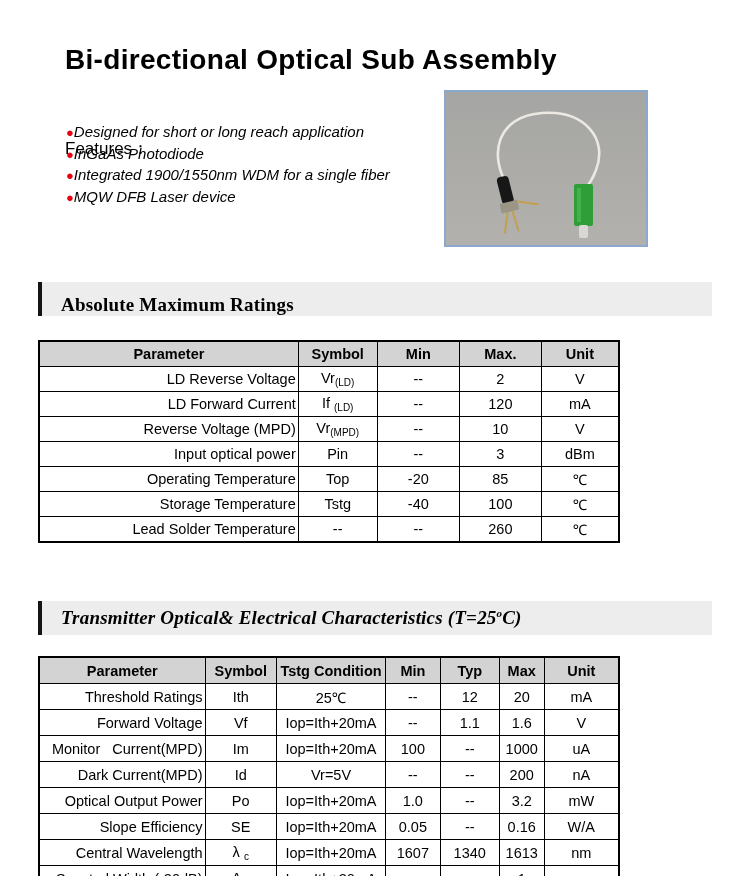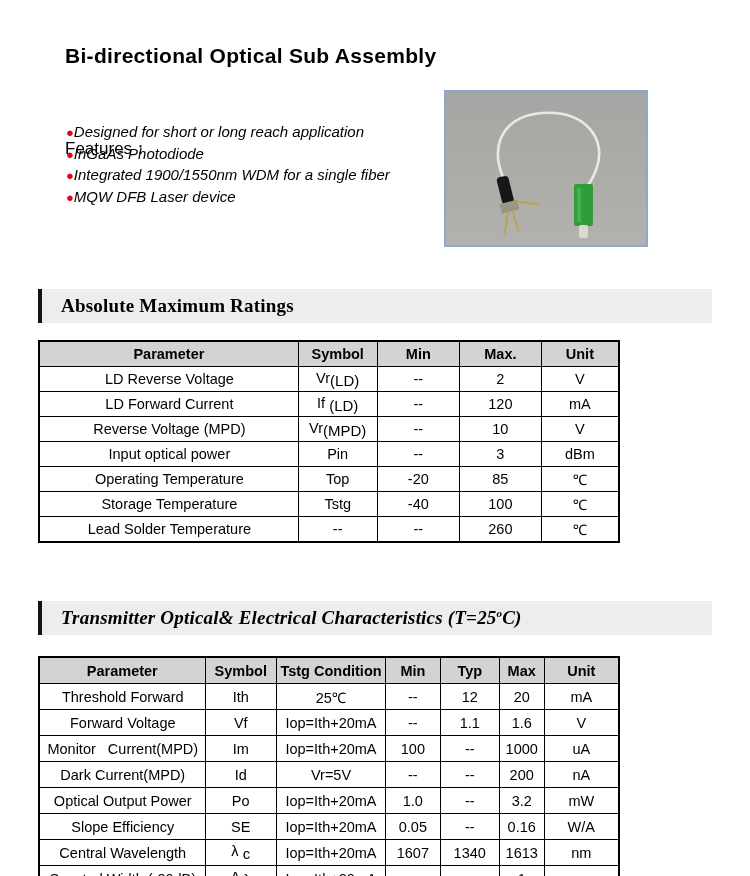--- a/index.html
+++ b/index.html
@@ -3,21 +3,21 @@
 <meta charset="utf-8">
 <style>
   html,body { margin:0; padding:0; background:#fff; }
   .page {
     position:relative; width:750px; height:876px; background:#ffffff;
     overflow:hidden; color:#000;
     font-family:"Liberation Sans", sans-serif;
   }
   .title {
     position:absolute; left:65px; top:44px; margin:0;
-    font-size:21px; font-weight:bold; letter-spacing:0.3px;
+    font-size:28px; font-weight:bold; letter-spacing:0.3px;
   }
   .features-heading {
     position:absolute; left:65px; top:89px;
     font-size:17px; font-weight:normal;margin-top:48px;
   }
   ul.features {
     position:absolute; left:66px; top:122px;
     list-style:none; margin:0; padding:0;
   }
   ul.features li { font-size:15px; line-height:20.5px; white-space:nowrap;font-style:italic; }
@@ -30,43 +30,43 @@
   figure.photo svg { display:block; }
   .section-bar {
     position:absolute; left:38px; width:674px; height:34px;
     background:var(--section-bar-bg,#ededed);
     border-left:4px solid var(--section-bar-accent,#111);
     box-sizing:border-box; display:flex; align-items:center;
     padding-left:19px;
     font-family:"Liberation Serif", serif; font-size:19px; font-weight:600;
     letter-spacing:0.2px;
   }
-  .section-bar.s1 { top:289px; }
+  .section-bar.s1 { top:282px;align-items:flex-end; }
   .section-bar.s2 { top:601px;font-style:italic; }
   .section-bar sup { font-size:11px; vertical-align:super; line-height:0; }
   table.sheet {
     position:absolute; left:38px; width:582px;
     border-collapse:collapse; table-layout:fixed;
     border:2px solid #000;
   }
   #amr  { top:340px; }
   #toec { top:656px; }
   table.sheet th, table.sheet td {
     border:1px solid #000; overflow:hidden; white-space:nowrap;
     font-family:"Liberation Sans", sans-serif;
   }
   table.sheet th {
     background:var(--table-header-bg,#d3d3d3);
     font-size:14.5px; font-weight:bold; text-align:center; padding:0 2px;
   }
   table.sheet td { font-size:14.5px; text-align:center; padding:0 2px; }
-  table.sheet td.left { text-align:center; padding-left:3px; }
+  table.sheet td.left { text-align:right; padding-left:3px; }
   #amr th, #amr td { height:24px; }
   #toec th, #toec td { height:25px; }
-  table.sheet sub { font-size:15px; vertical-align:-3px; letter-spacing:0;margin-top:18px; }
+  table.sheet sub { font-size:10px; vertical-align:-3px; letter-spacing:0;margin-top:18px; }
 </style>
 </head>
 <body>
 
 <div class="page">
 
   <h1 class="title">Bi-directional Optical Sub Assembly</h1>
 
   <div class="features-heading">Features：</div>
 
@@ -196,21 +196,21 @@
           <th>Symbol</th>
           <th>Tstg Condition</th>
           <th>Min</th>
           <th>Typ</th>
           <th>Max</th>
           <th>Unit</th>
         </tr>
       </thead>
       <tbody>
         <tr>
-          <td class="left">Threshold Forward</td>
+          <td class="left">Threshold Ratings</td>
           <td>Ith</td>
           <td>25℃</td>
           <td>--</td>
           <td>12</td>
           <td>20</td>
           <td>mA</td>
         </tr>
         <tr>
           <td class="left">Forward Voltage</td>
           <td>Vf</td>

